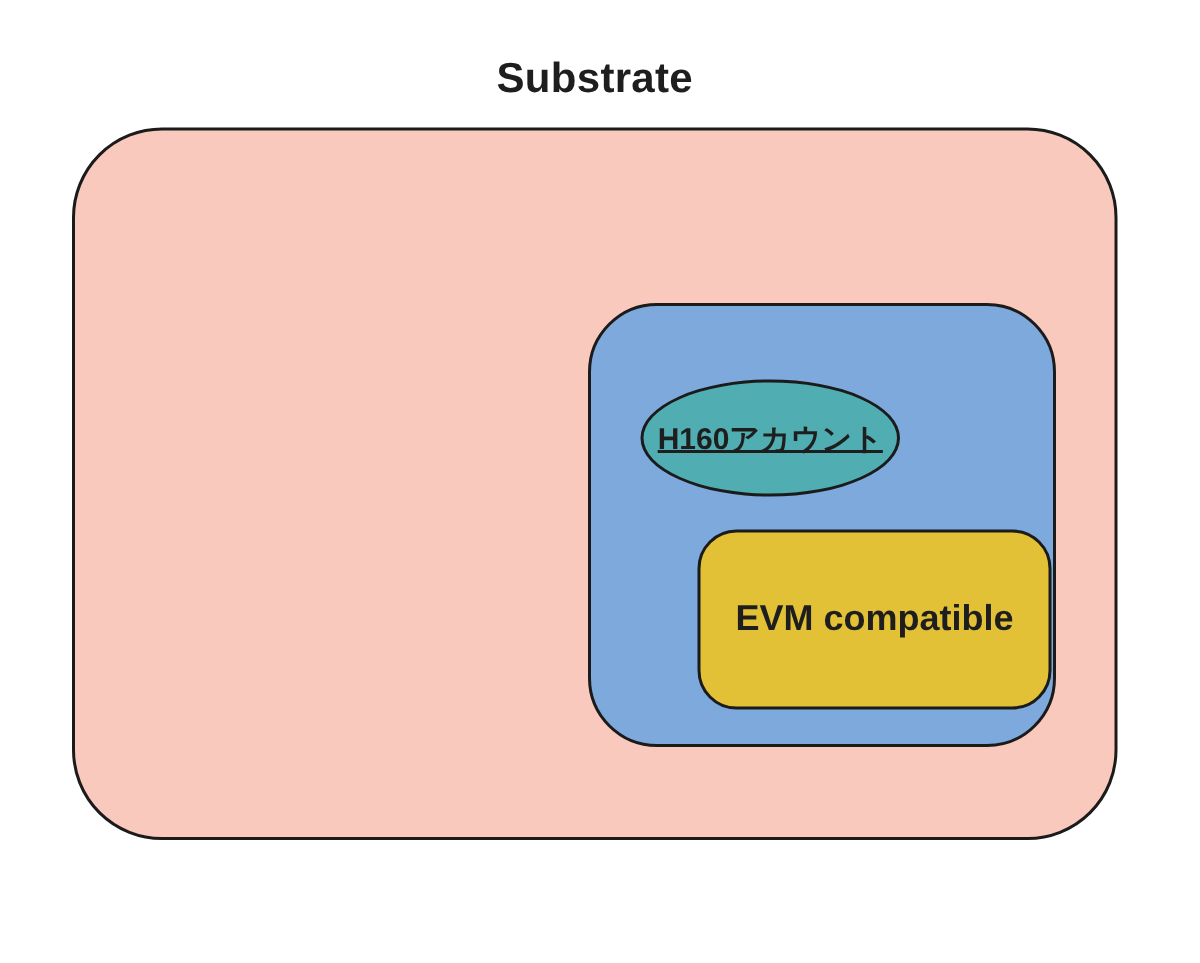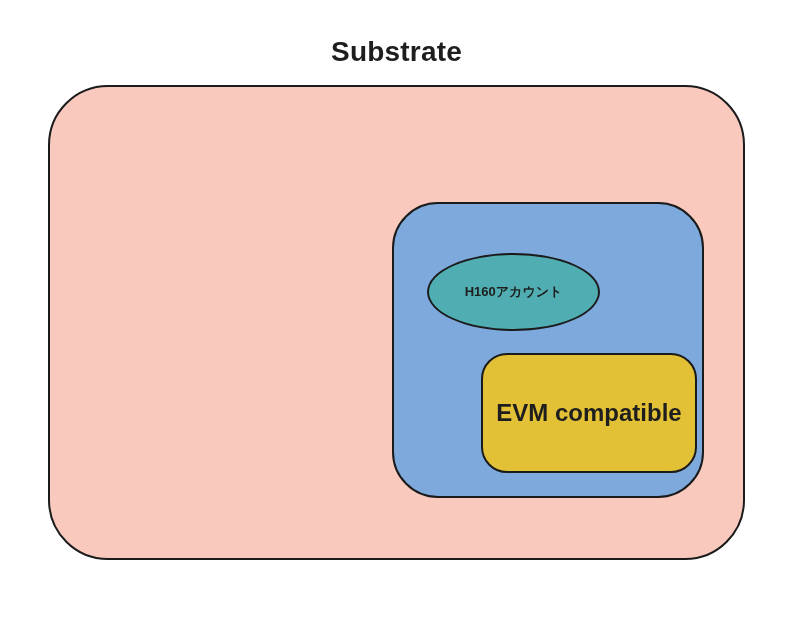--- a/index.html
+++ b/index.html
@@ -73,38 +73,38 @@
     width: 173px;
     height: 78px;
     background: var(--h160-fill);
     border: 2px solid var(--outline);
     border-radius: 50%;
     display: flex;
     align-items: center;
     justify-content: center;
   }
   .h160-label {
-    font-size: 13px;
+    font-size: 20px;
     font-weight: 700;
     color: var(--text);
     white-space: nowrap;
+    text-decoration: underline;
   }
   .evm-box {
     position: absolute;
     left: 465px;
     top: 353px;
-    width: 216px;
+    width: 236px;
     height: 120px;
     background: var(--evm-fill);
     border: 2px solid var(--outline);
     border-radius: 26px;
     display: flex;
     align-items: center;
     justify-content: center;
-    margin-left: 16px;
   }
   .evm-label {
     font-size: 24px;
     font-weight: 700;
     color: var(--text);
     white-space: nowrap;
   }
 </style>
 </head>
 <body>

